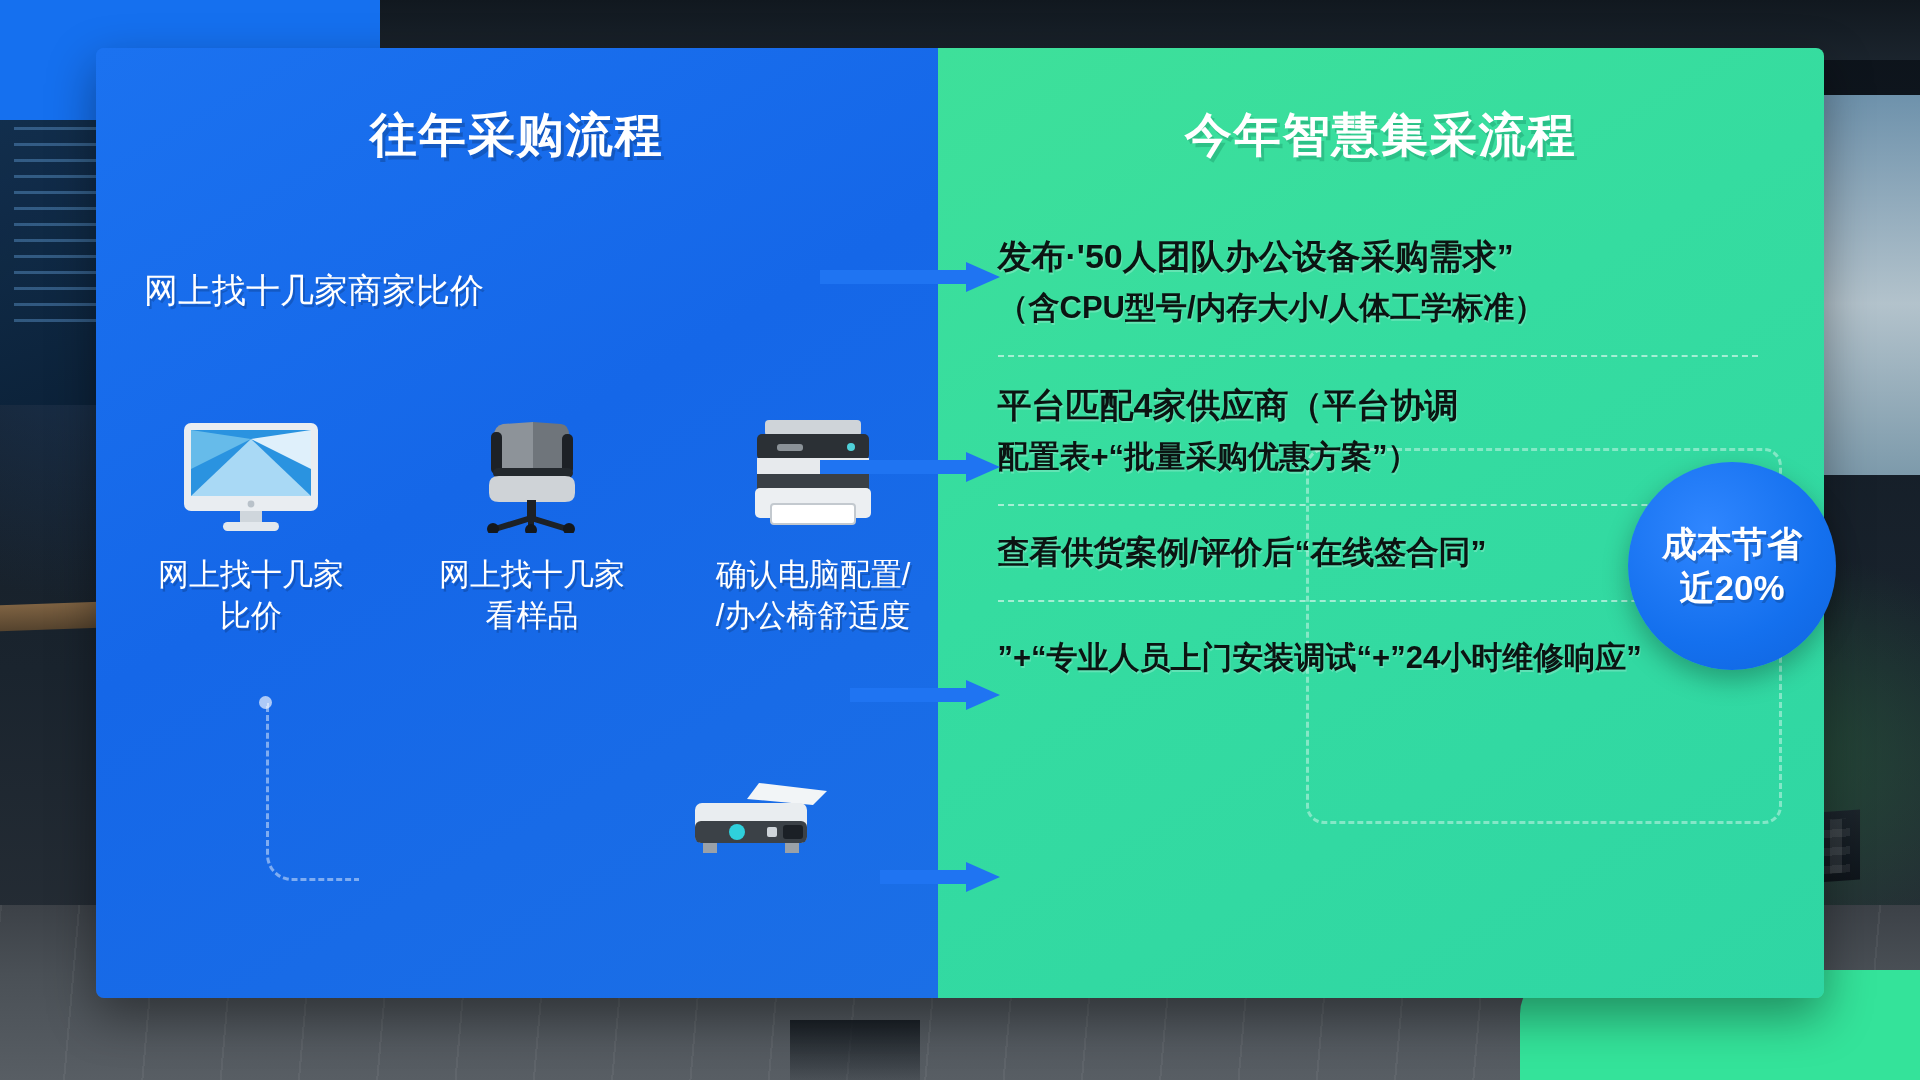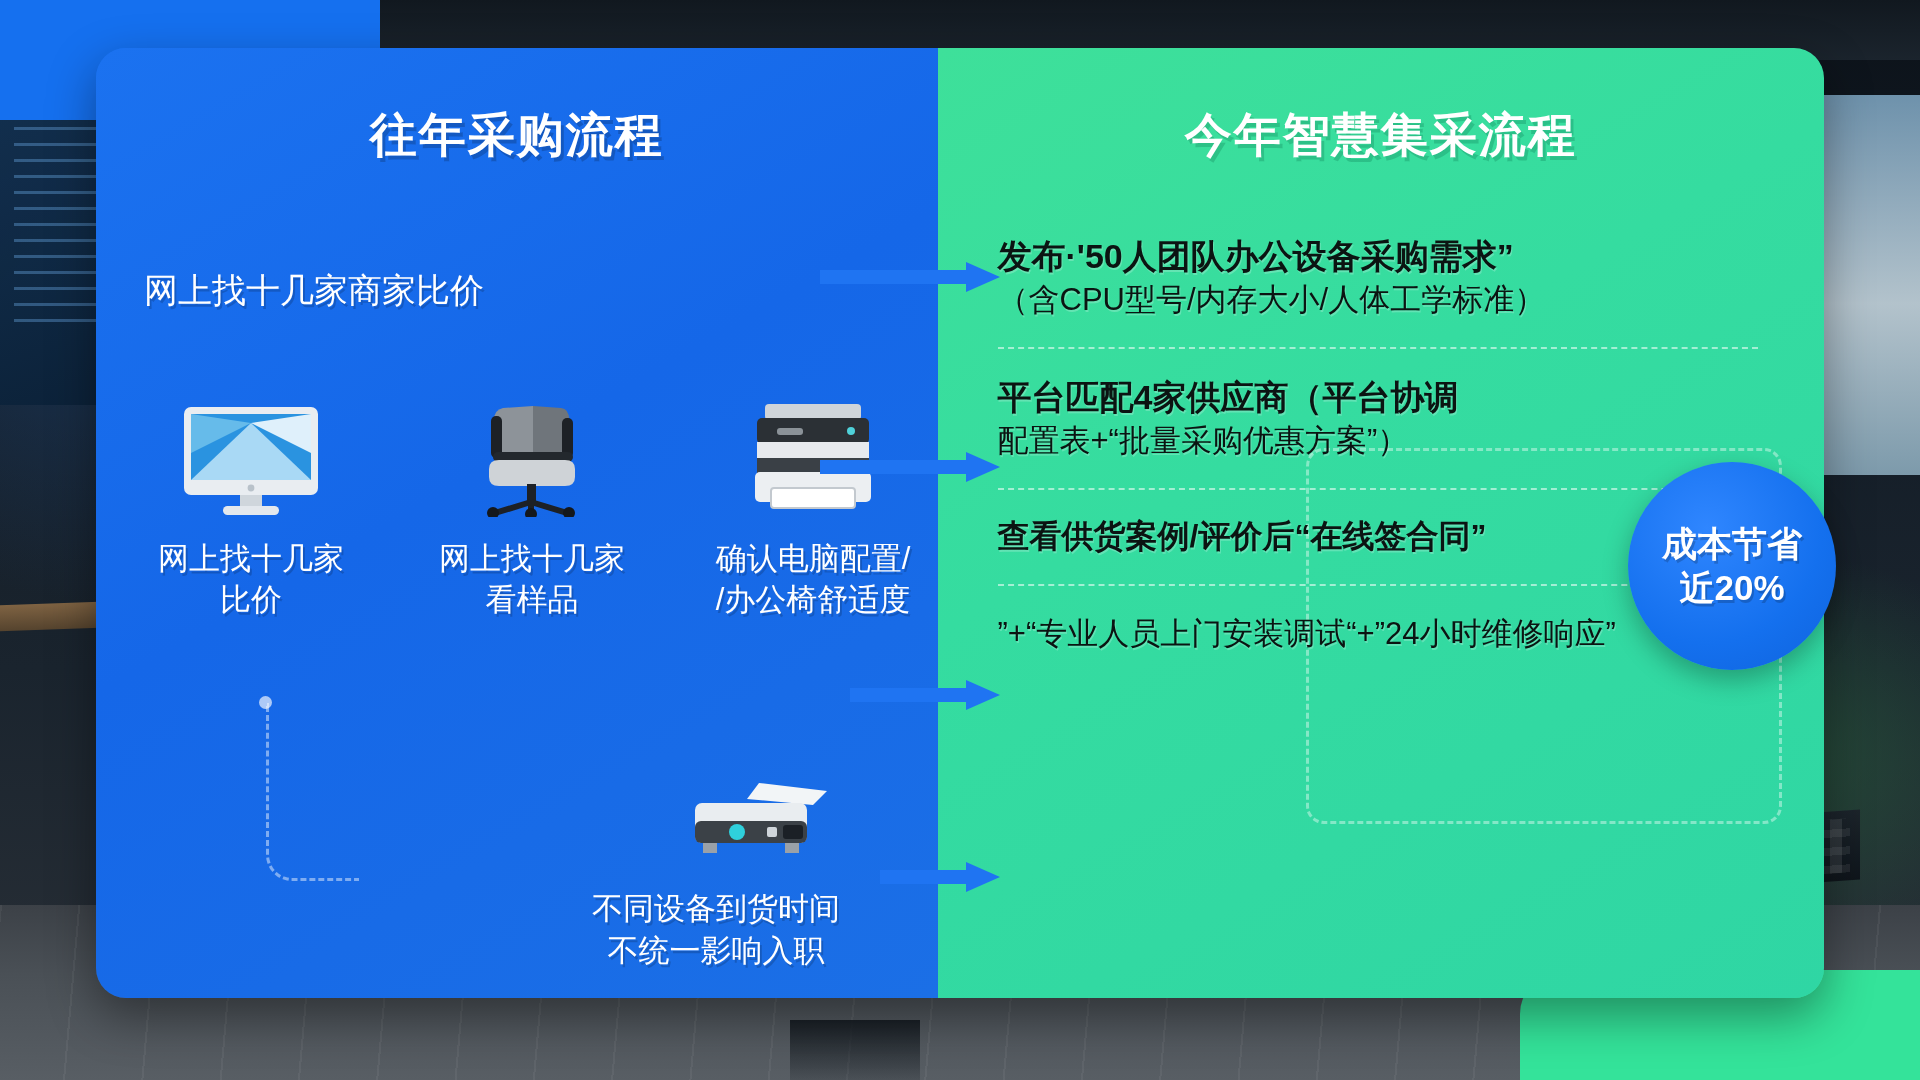--- a/index.html
+++ b/index.html
@@ -50,38 +50,38 @@
     background:linear-gradient(180deg,rgba(20,26,32,.9),rgba(20,26,32,.2));}
 
   
   .tab-tl{position:absolute;left:0;top:0;width:380px;height:120px;background:#1570ef;
     border-bottom-right-radius:44px;border-top-right-radius:0;}
   .tab-br{position:absolute;right:0;bottom:0;width:400px;height:110px;background:#34e39a;
     border-top-left-radius:44px;}
 
   
   .panel-wrap{position:absolute;left:96px;top:48px;width:1728px;height:950px;
-    border-radius:30px;overflow:hidden;display:flex;
+    border-radius:8px;overflow:hidden;display:flex;
     box-shadow:0 18px 48px rgba(0,0,0,.38);}
   .panel-left{width:864px;height:100%;position:relative;
     background:linear-gradient(150deg,#1b72f0 0%,#1567e8 45%,#1b6fe6 100%);}
   .panel-right{width:864px;height:100%;position:relative;
     background:linear-gradient(150deg,#3ee09a 0%,#35dca0 40%,#2fd6a4 100%);padding-left:45px;}
 
   .panel-title{position:absolute;left:0;right:0;top:56px;text-align:center;
     font-size:47px;font-weight:bold;color:#ffffff;letter-spacing:2px;
     text-shadow:3px 4px 0 rgba(0,0,0,.18);}
   .panel-right .panel-title{text-shadow:3px 4px 0 rgba(0,90,60,.22);}
 
   
   .left-lead{position:absolute;left:48px;top:220px;width:700px;
     font-size:34px;color:#ffffff;font-weight:500;
     text-shadow:2px 3px 0 rgba(0,0,0,.17);}
 
-  .icon-row{position:absolute;left:30px;top:354px;width:812px;display:flex;
+  .icon-row{position:absolute;left:30px;top:370px;width:812px;display:flex;
     justify-content:space-between;align-items:flex-end;}
   .icon-cell{width:250px;text-align:center;}
   .icon-art{height:115px;display:flex;align-items:flex-end;justify-content:center;}
   .icon-cap{margin-top:22px;font-size:31px;line-height:1.32;color:#ffffff;font-weight:500;
     text-shadow:2px 3px 0 rgba(0,0,0,.17);}
 
   .left-bottom-art{position:absolute;left:585px;top:735px;}
   .left-bottom-cap{position:absolute;left:440px;top:840px;width:360px;text-align:center;
     font-size:31px;line-height:1.35;color:#ffffff;font-weight:500;
     text-shadow:2px 3px 0 rgba(0,0,0,.17);}
@@ -98,21 +98,21 @@
   .arrow .head{position:absolute;top:0;width:0;height:0;
     border-top:15px solid transparent;border-bottom:15px solid transparent;
     border-left:34px solid #1f74f2;}
 
   
   .steps{position:absolute;left:60px;top:160px;width:760px;}
   .step{position:relative;padding:26px 0 26px 0;}
   .step + .step{border-top:2px dashed rgba(255,255,255,.55);}
   .step-l1{font-size:34px;font-weight:bold;color:#0b1412;line-height:1.3;
     text-shadow:1px 2px 0 rgba(255,255,255,.22);}
-  .step-l2{font-size:31px;font-weight:normal;color:#0b1412;line-height:1.32;margin-top:2px;
+  .step-l2{font-size:31px;font-weight:bold;color:#0b1412;line-height:1.32;margin-top:10px;
     text-shadow:1px 2px 0 rgba(255,255,255,.22);}
   .step.small .step-l1{font-size:32px;}
   .step.wide .step-l1,.step.wide .step-l2{font-size:31px;white-space:nowrap;}
 
   .ghost-box{position:absolute;right:42px;top:400px;width:470px;height:370px;
     border:3px dashed rgba(255,255,255,.40);border-radius:18px;pointer-events:none;}
 
   
   .badge{position:absolute;left:1628px;top:462px;width:208px;height:208px;border-radius:50%;
     background:radial-gradient(circle at 38% 32%,#2f86ff 0%,#1470ee 60%,#0f63dd 100%);
@@ -222,24 +222,20 @@
           <rect x="14" y="20" width="112" height="40" rx="7" fill="#e9edf0"></rect>
           <rect x="14" y="38" width="112" height="22" rx="6" fill="#3b4147"></rect>
           <circle cx="56" cy="49" r="8" fill="#2fd0dc"></circle>
           <rect x="86" y="44" width="10" height="10" rx="2" fill="#cfd5da"></rect>
           <rect x="102" y="42" width="20" height="14" rx="3" fill="#1b2026"></rect>
           <rect x="22" y="60" width="14" height="10" fill="#9aa1a8"></rect>
           <rect x="104" y="60" width="14" height="10" fill="#9aa1a8"></rect>
         </svg>
       </div>
 
-      <div class="left-bottom-cap">
-        <div>不同设备到货时间</div>
-        <div>不统一影响入职</div>
-      </div>
     </div>
 
     <div class="panel-right">
       <div class="panel-title">今年智慧集采流程</div>
 
       <div class="ghost-box"></div>
 
       <div class="steps">
 
         <div class="step">

